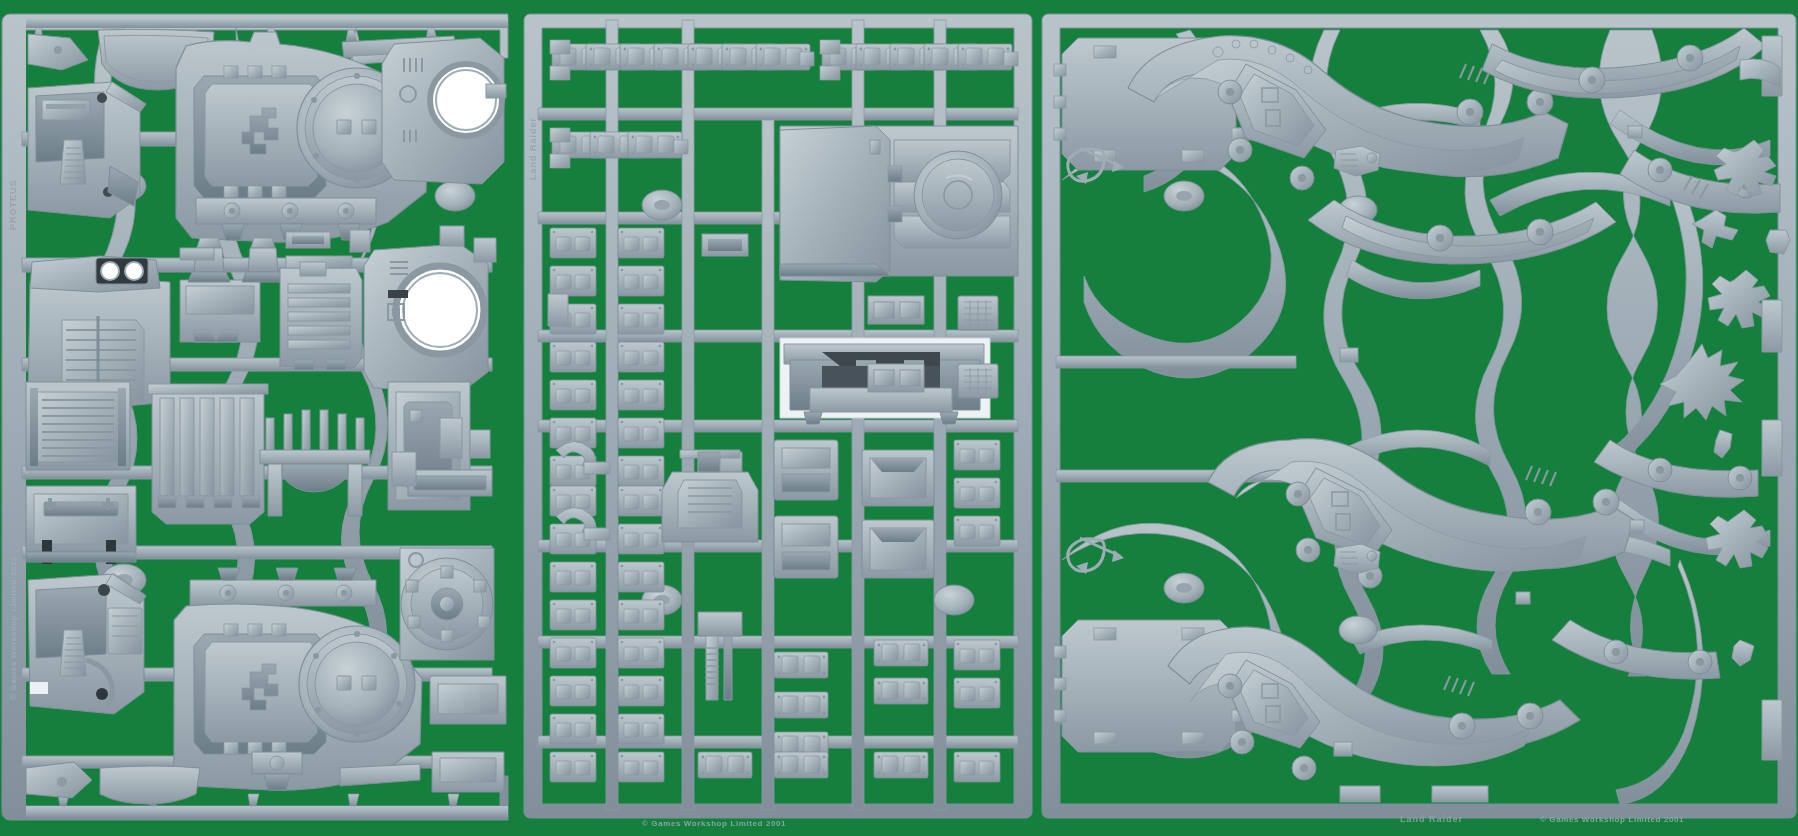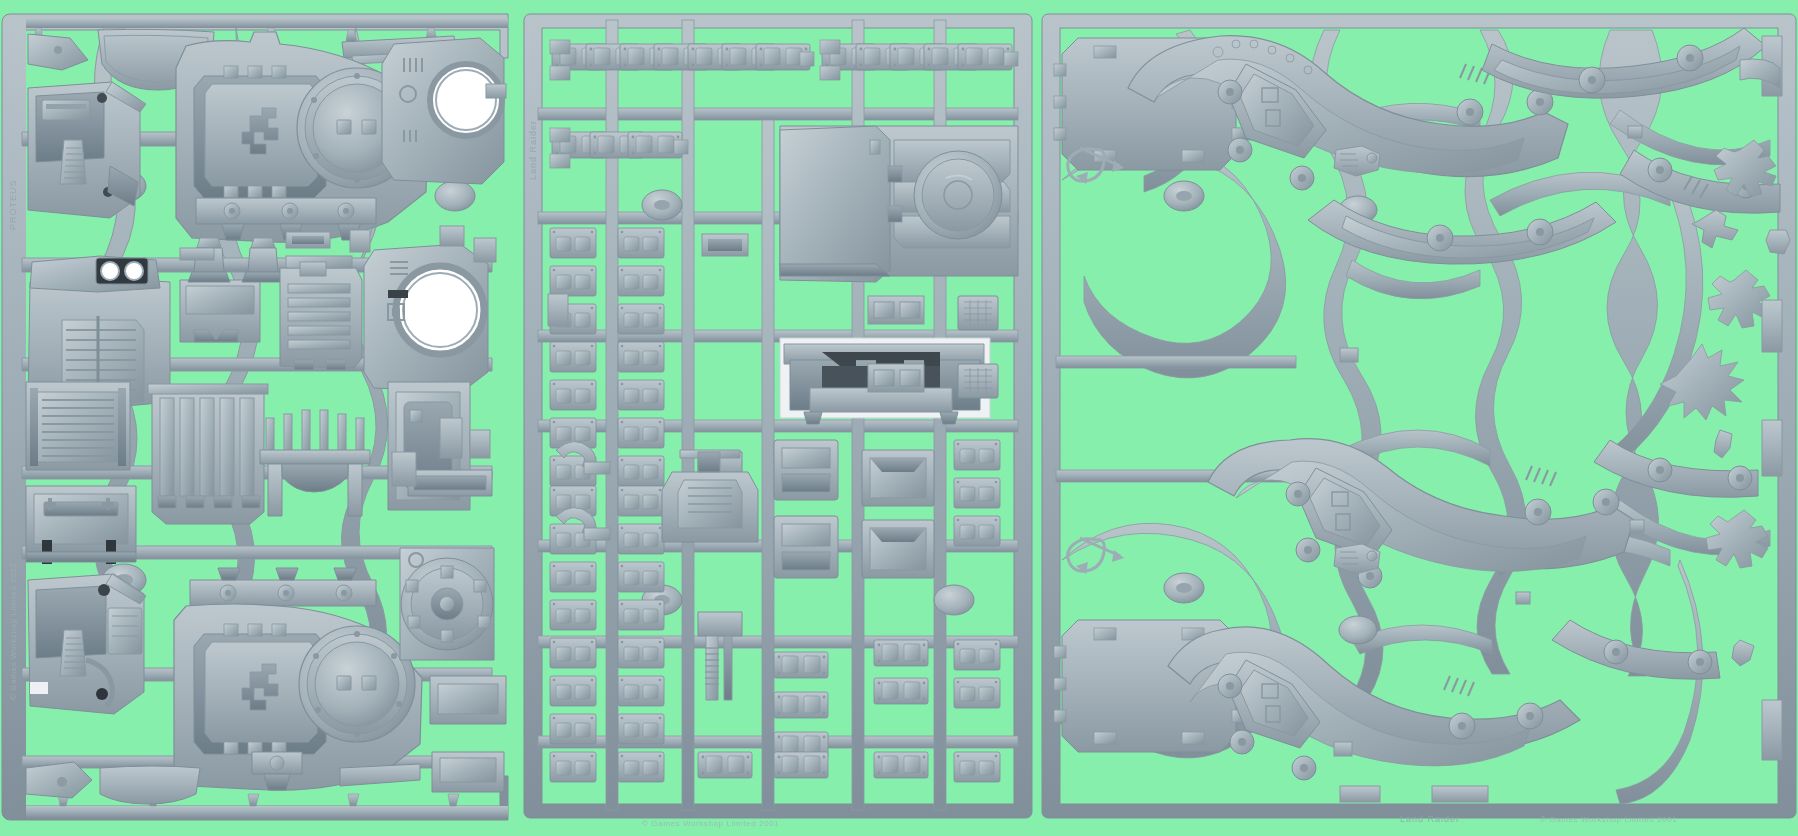--- a/index.html
+++ b/index.html
@@ -1,17 +1,17 @@
 <!DOCTYPE html>
 <html><head>
 <meta charset="utf-8">
 <style>
   html,body{margin:0;padding:0;background:#ffffff;}
   body{width:1798px;height:836px;overflow:hidden;font-family:"Liberation Sans",sans-serif;}
-  #stage{position:relative;width:1798px;height:836px;background:#86efac;}
+  #stage{position:relative;width:1798px;height:836px;background:#15803d;font-weight:bold;}
   .sprue{position:absolute;top:0;height:836px;}
   #sprueA{left:0;width:518px;}
   #sprueB{left:522px;width:512px;}
   #sprueC{left:1040px;width:758px;}
   svg{display:block;}
   .embtext{fill:#93a3ad;font-size:9px;letter-spacing:1px;font-family:"Liberation Sans",sans-serif;opacity:.85;}
   .embtext2{fill:#9fafb8;font-size:8px;letter-spacing:.6px;font-family:"Liberation Sans",sans-serif;opacity:.8;}
 </style>
 </head>
 <body>

